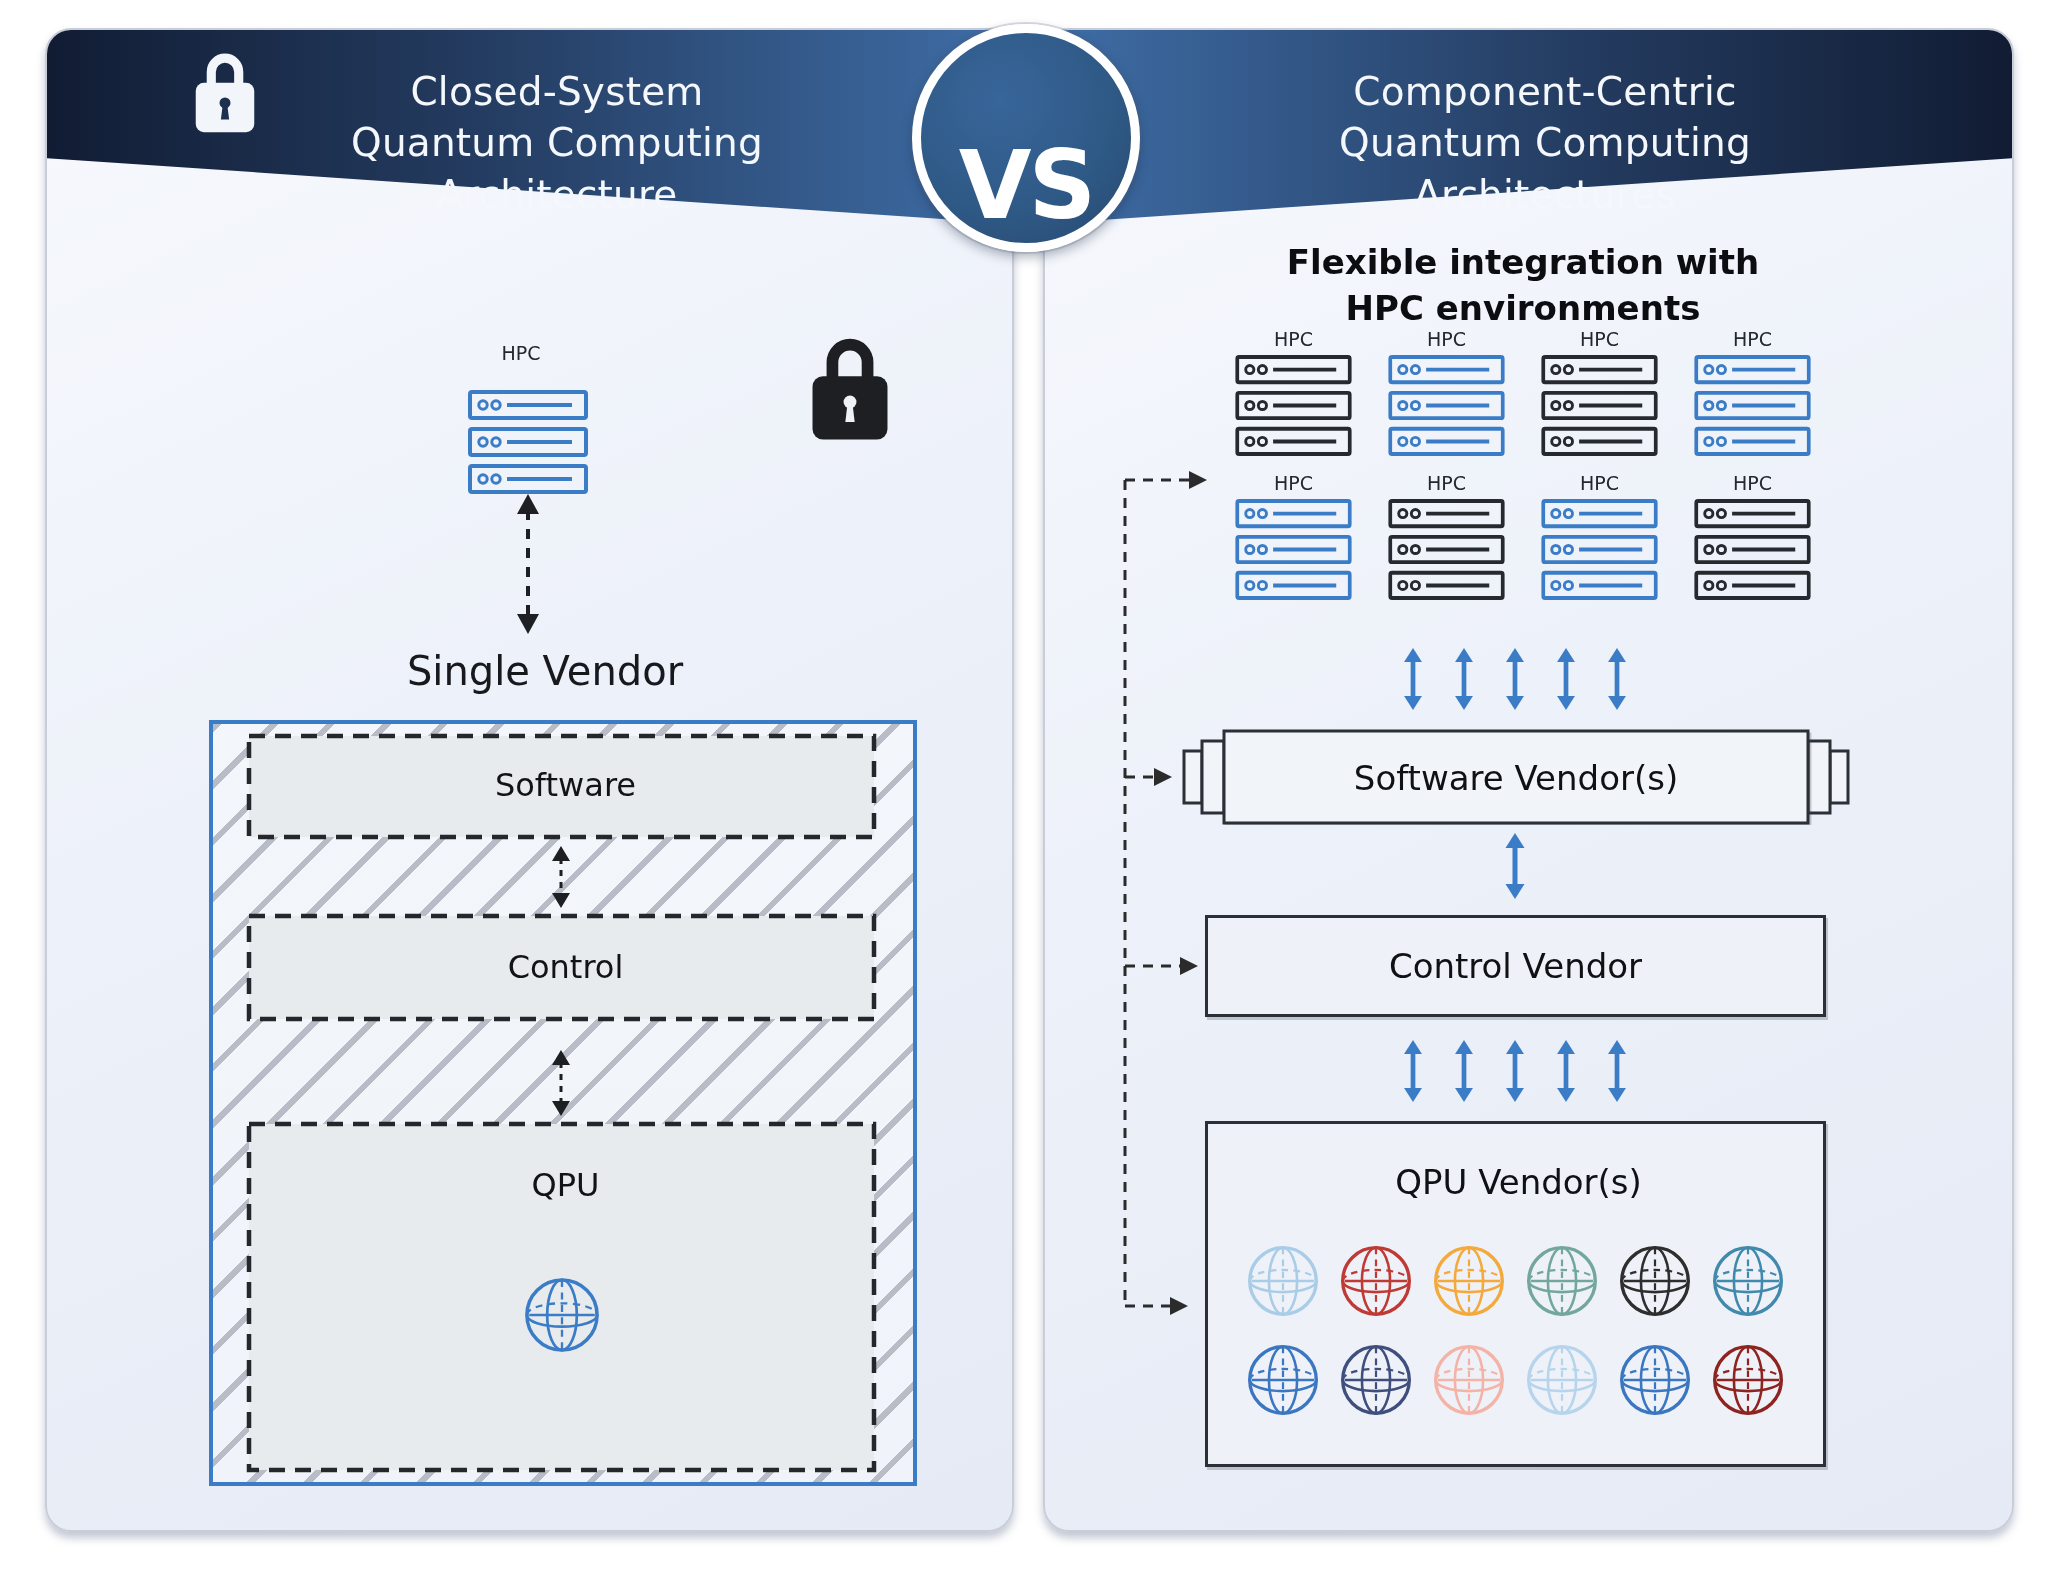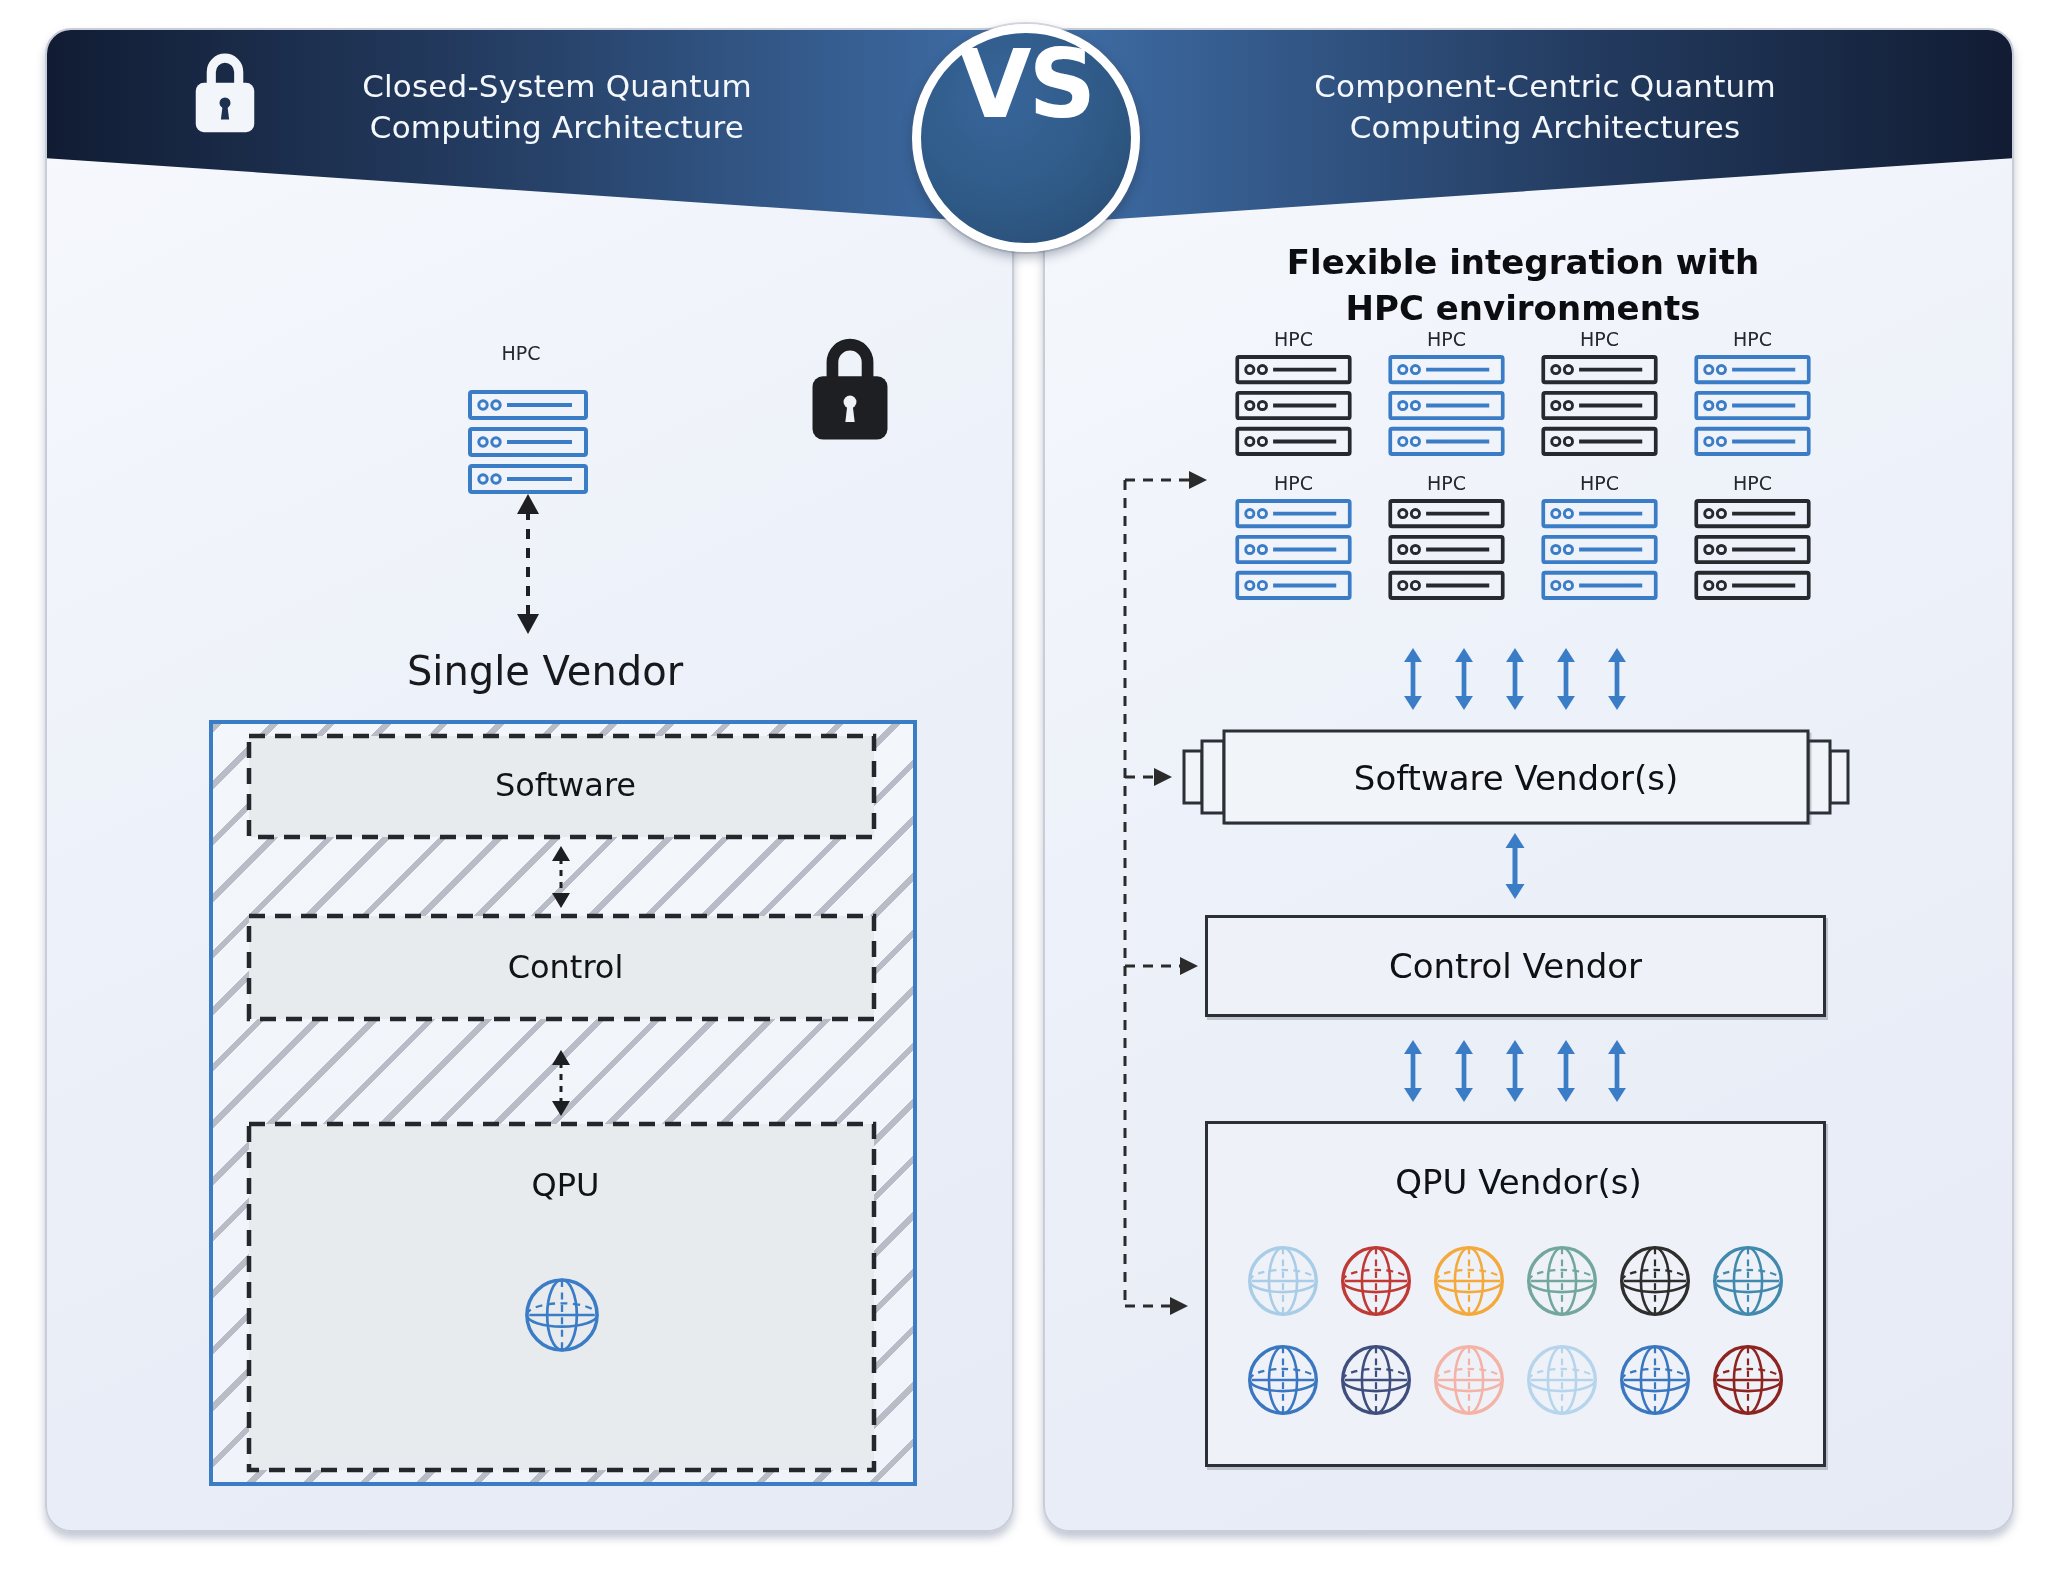--- a/index.html
+++ b/index.html
@@ -5,28 +5,28 @@
   html,body{margin:0;padding:0;background:#ffffff;}
   .page{position:relative;width:2048px;height:1589px;background:#ffffff;overflow:hidden;
         font-family:"DejaVu Sans","Liberation Sans",sans-serif;}
   .card{position:absolute;top:28px;height:1500px;border-radius:26px;
         background:linear-gradient(155deg,#f7f9fd 0%,#edf1f9 45%,#e5eaf5 100%);
         border:2px solid #c8cdd9;box-shadow:0 6px 9px rgba(120,130,155,.45);overflow:hidden;}
   .card-left{left:45px;width:965px;}
   .card-right{left:1043px;width:967px;}
   .band{position:absolute;top:-2px;left:-2px;}
   .band svg{display:block;}
-  .header-title{position:absolute;top:36px;color:#f4f7fc;font-size:31px;font-weight:500;
+  .header-title{position:absolute;top:36px;color:#f4f7fc;font-size:39px;font-weight:500;
         line-height:1.32;text-align:center;letter-spacing:.2px;}
   .header-title.left{left:275px;width:470px;}
   .header-title.right{left:250px;width:500px;}
   .header-lock{position:absolute;left:146px;top:18px;}
   .vs-badge{position:absolute;left:912px;top:24px;width:228px;height:228px;border-radius:50%;
         background:radial-gradient(circle at 38% 32%,#38659a 0%,#2f5a87 55%,#27496f 100%);
-        border:9px solid #ffffff;box-sizing:border-box;display:flex;align-items:flex-start;justify-content:center;
+        border:9px solid #ffffff;box-sizing:border-box;display:flex;align-items:flex-end;justify-content:center;
         box-shadow:0 0 0 2px rgba(90,100,125,.22),0 5px 12px rgba(20,35,60,.35);z-index:5;}
   .vs-badge span{color:#fff;font-size:94px;font-weight:800;letter-spacing:-3px;transform:translateY(-3px);}
   .subtitle{position:absolute;font-size:34px;font-weight:700;color:#0c0d10;text-align:center;line-height:1.35;}
   .sub-left{left:202px;top:210px;width:560px;}
   .sub-right{left:198px;top:210px;width:560px;}
   .hpc-label{font-size:19px;font-weight:500;color:#23272e;text-align:center;}
   .lp-hpc-label{position:absolute;left:354px;top:312px;width:240px;}
   .lp-stack{position:absolute;left:421px;top:360px;}
   .lp-arrow{position:absolute;left:466px;top:464px;}
   .lp-vendor{position:absolute;left:268px;top:618px;width:460px;text-align:center;

